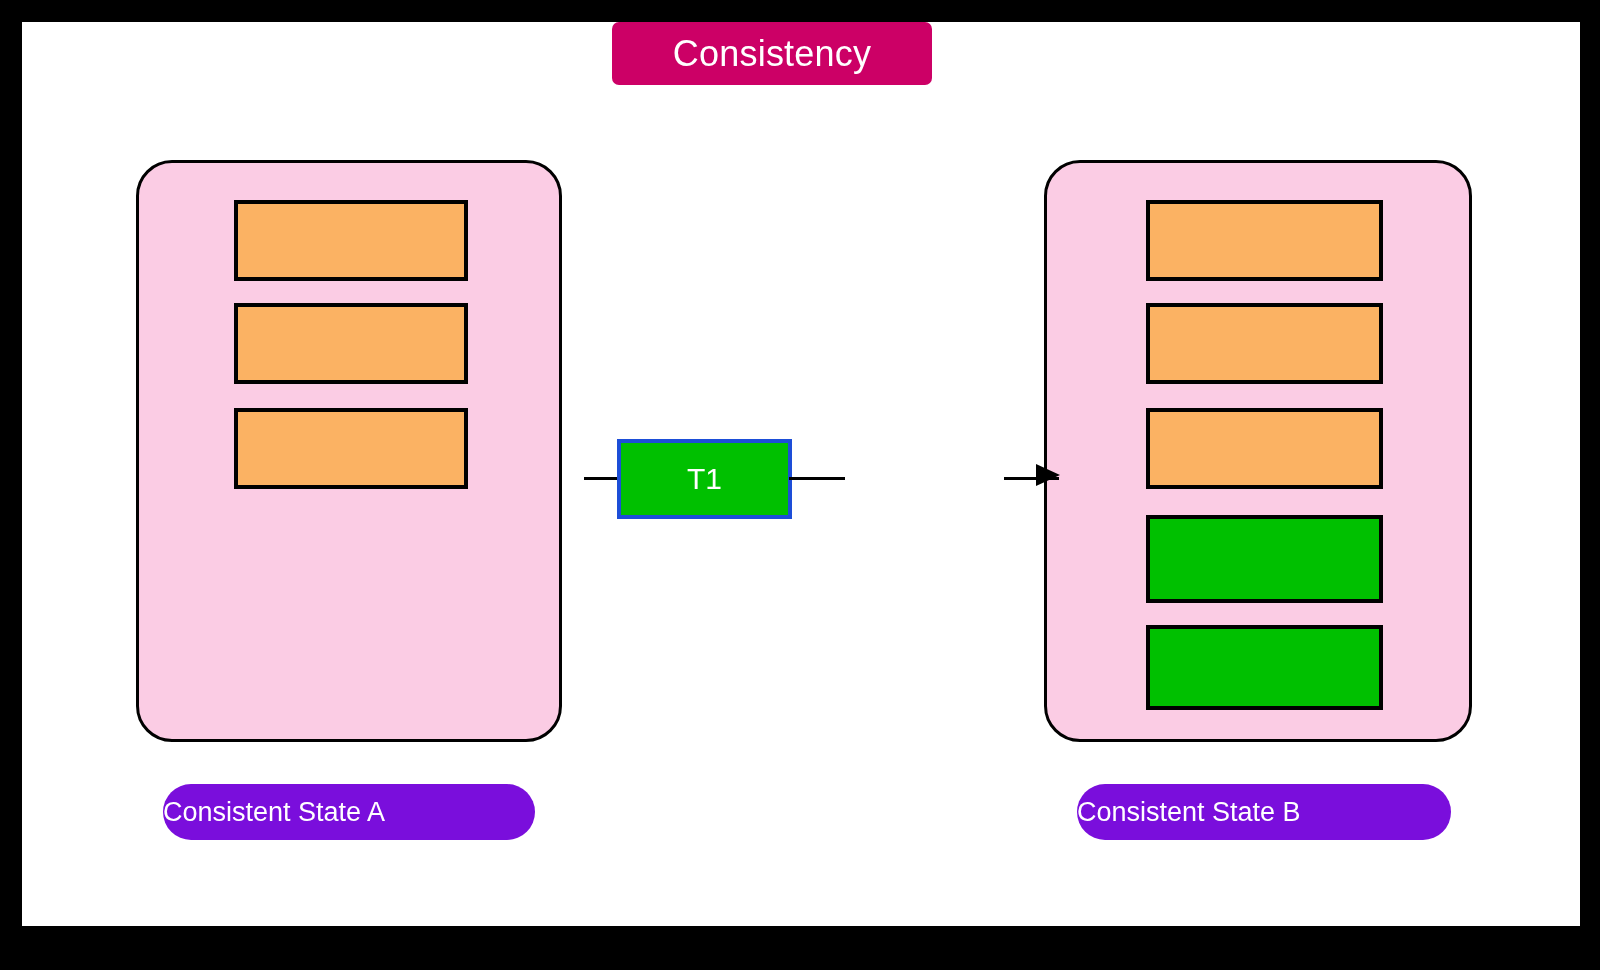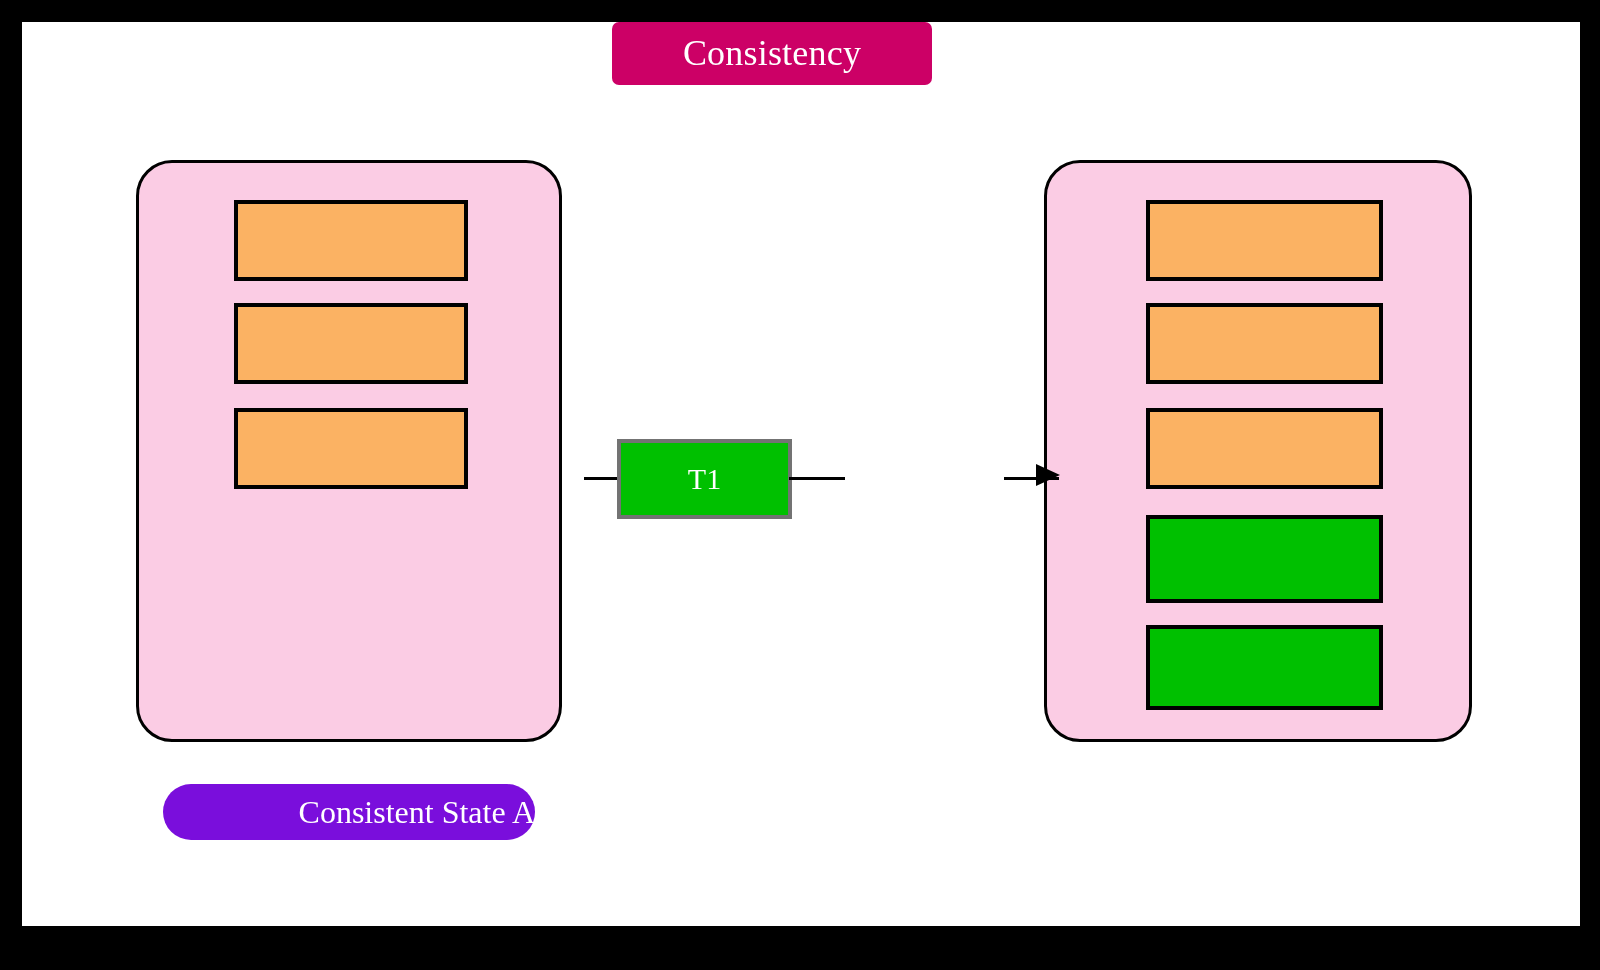--- a/index.html
+++ b/index.html
@@ -22,21 +22,20 @@
     height: 970px;
     background: #000000;
   }
   #canvas {
     position: absolute;
     left: 22px;
     top: 22px;
     width: 1558px;
     height: 904px;
     background: #ffffff;
-    font-family: Liberation Serif, serif;
   }
 
   
   .title-badge {
     position: absolute;
     left: 590px;
     top: 0px;
     width: 320px;
     height: 63px;
     background: #cc0066;
@@ -91,21 +90,21 @@
   #b-r1 { top: 37px; }
   #b-r2 { top: 140px; }
   #b-r3 { top: 245px; }
   #b-r4 { top: 352px; height: 88px; }
   #b-r5 { top: 462px; height: 85px; }
 
   
   .txn {
     position: absolute;
     background: #00c000;
-    border: 4px solid #737373;
+    border: 4px solid #1d4ed8;
     box-sizing: border-box;
     color: #ffffff;
     font-size: 30px;
     text-align: center;
     top: 417px;
     height: 80px;
     line-height: 72px;
   }
   #txn-t1 { left: 595px; width: 175px; }
   #txn-t2 { left: 820px; width: 165px; }
@@ -130,24 +129,24 @@
     border-bottom: 11px solid transparent;
     border-left: 24px solid #000000;
   }
 
   
   .state-label {
     position: absolute;
     background: #7a0edc;
     color: #ffffff;
     border-radius: 32px;
-    font-size: 32px;
+    font-size: 27px;
     height: 56px;
     line-height: 56px;
-    text-align: right;
+    text-align: left;
     white-space: nowrap;
     top: 762px;
   }
   #label-a { left: 141px; width: 372px; }
   #label-b { left: 1055px; width: 374px; }
 </style>
 </head>
 <body>
 
 <div id="frame">
@@ -174,15 +173,16 @@
     <div class="txn" id="txn-t1">T1</div>
 
     <div class="conn" id="conn-mid"></div>
 
 
     <div class="conn" id="conn-right"></div>
     <div class="arrow-head"></div>
 
     <div class="state-label" id="label-a">Consistent State A</div>
 
+    <div class="state-label" id="label-b">Consistent State B</div>
 
   </div>
 </div>
 
 </body></html>

